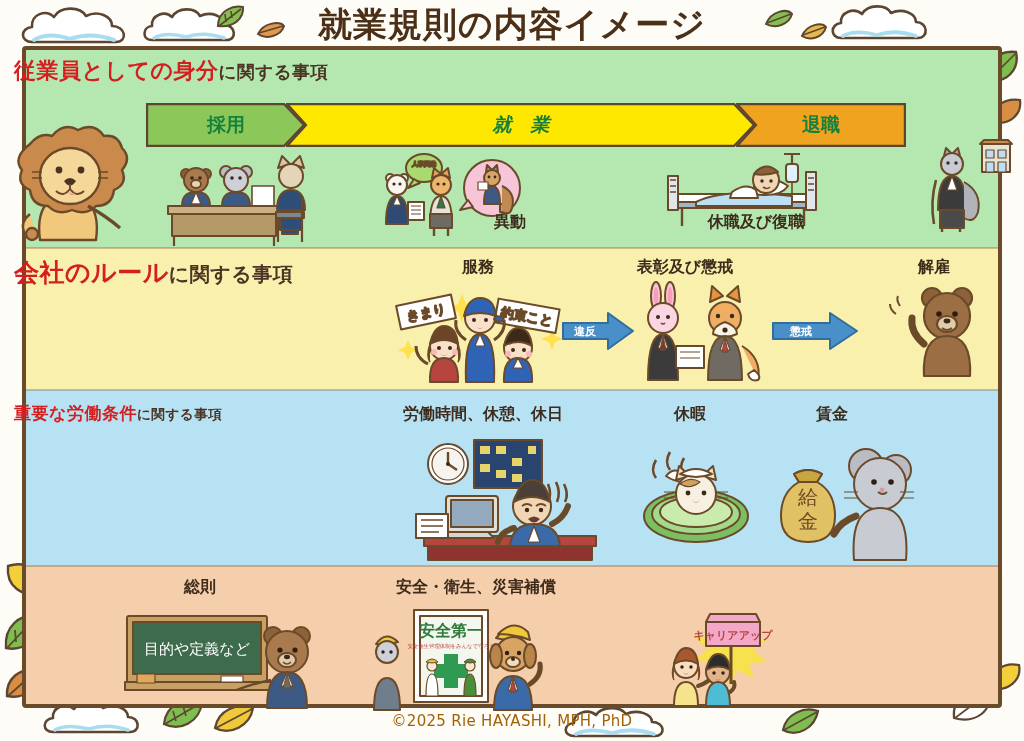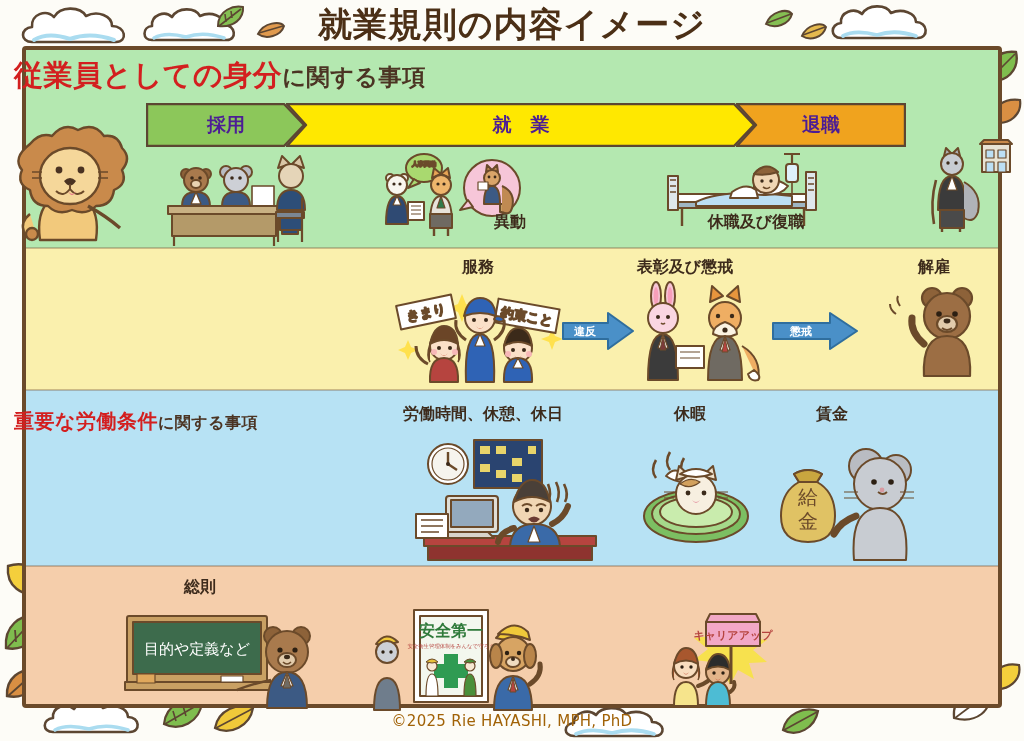--- a/index.html
+++ b/index.html
@@ -33,21 +33,21 @@
   .row-heading{
     position:absolute;font-weight:bold;white-space:nowrap;
     letter-spacing:.5px;
   }
   .row-heading .hl{color:#d31f1f;}
   .row-heading .rest{color:#4b3423;font-size:.80em;}
 
   
   .timeline{position:absolute;left:146px;top:103px;width:760px;height:44px;}
   .seg{position:absolute;top:0;height:44px;display:flex;align-items:center;justify-content:center;
-       color:#4c1d95;font-weight:bold;font-size:19px;box-sizing:border-box;}
+       color:#15803d;font-weight:bold;font-size:19px;box-sizing:border-box;}
   .seg span{position:relative;z-index:2;}
   .seg .shape{position:absolute;inset:0;}
 
   
   .cap{
     position:absolute;color:#3d2b1c;font-weight:bold;white-space:nowrap;
     font-size:16px;text-align:center;transform:translateX(-50%);
   }
 
   
@@ -205,34 +205,34 @@
     <div class="band yellow" style="top:198px;height:142px;"></div>
 
     <div class="band blue" style="top:340px;height:176px;"></div>
 
     <div class="band peach" style="top:516px;height:146px;"></div>
     <div class="band-sep" style="top:197px;"></div>
     <div class="band-sep" style="top:339px;"></div>
     <div class="band-sep" style="top:515px;"></div>
   </div>
 
-  <div class="row-heading" style="left:14px;top:56px;font-size:29px;">
+  <div class="row-heading" style="left:14px;top:56px;font-size:22px;">
     <span class="hl">従業員としての身分</span><span class="rest">に関する事項</span>
   </div>
 
   <div class="timeline">
 
     <div class="seg" style="left:0;width:160px;">
       <svg class="shape" viewBox="0 0 160 44" preserveAspectRatio="none">
         <path d="M1 1 H138 L158 22 L138 43 H1 Z" fill="#8cc75a" stroke="#5c4632" stroke-width="2.4" stroke-linejoin="round"></path>
       </svg>
       <span>採用</span>
     </div>
 
-    <div class="seg" style="left:140px;width:470px;">
+    <div class="seg" style="left:140px;width:470px;font-style:italic;">
       <svg class="shape" viewBox="0 0 470 44" preserveAspectRatio="none">
         <path d="M1 1 H448 L468 22 L448 43 H1 L20 22 Z" fill="#ffe800" stroke="#5c4632" stroke-width="2.4" stroke-linejoin="round"></path>
       </svg>
       <span>就　業</span>
     </div>
 
     <div class="seg" style="left:590px;width:170px;">
       <svg class="shape" viewBox="0 0 170 44" preserveAspectRatio="none">
         <path d="M1 1 H169 V43 H1 L20 22 Z" fill="#f0a31e" stroke="#5c4632" stroke-width="2.4" stroke-linejoin="round"></path>
       </svg>
@@ -396,20 +396,23 @@
         <path d="M8 70 q0 -34 14 -34 q14 0 14 34 Z" fill="#3b3b3b"></path>
         <path d="M22 36 l-5 14 h10 Z" fill="#ffffff" stroke-width="1.2"></path>
         <path d="M34 42 q18 10 14 30 q-4 12 -14 6" fill="#b0b3b8"></path>
         <path d="M10 70 h24 v18 h-24 Z" fill="#4a4a4a"></path>
         <path d="M12 88 v4 M30 88 v4" stroke-width="2.4" fill="none"></path>
         <path d="M6 40 q-6 22 -2 44" fill="none" stroke-width="2.6"></path>
       </g>
     </svg>
   </div>
 
+  <div class="row-heading" style="left:14px;top:256px;font-size:25px;">
+    <span class="hl">会社のルール</span><span class="rest">に関する事項</span>
+  </div>
 
   <div class="cap" style="left:478px;top:257px;">服務</div>
   <div class="cap" style="left:685px;top:257px;">表彰及び懲戒</div>
   <div class="cap" style="left:934px;top:257px;">解雇</div>
 
   <div class="ill" style="left:392px;top:288px;">
     <svg width="180" height="94" viewBox="0 0 180 94">
       <g stroke="#6b4a2a" stroke-width="2" stroke-linejoin="round">
 
         <path d="M70 6 l4 10 l10 4 l-10 4 l-4 10 l-4 -10 l-10 -4 l10 -4 Z" fill="#ffe14d" stroke="none"></path>
@@ -531,21 +534,21 @@
         <ellipse cx="57" cy="42" rx="10" ry="8" fill="#e2cbab"></ellipse>
         <ellipse cx="57" cy="39" rx="3.4" ry="2.4" fill="#3b2a1a" stroke="none"></ellipse>
         <path d="M52 46 q5 4 10 0" fill="none" stroke-width="1.8"></path>
         <path d="M34 94 q-2 -40 23 -40 q25 0 23 40 Z" fill="#9c6e44"></path>
         <path d="M34 62 q-14 -12 -12 -26" fill="none" stroke-width="7" stroke-linecap="round"></path>
         <path d="M10 24 q-4 -6 -2 -10 M6 32 q-6 -4 -6 -10" fill="none" stroke-width="2"></path>
       </g>
     </svg>
   </div>
 
-  <div class="row-heading" style="left:14px;top:402px;font-size:20px;margin-top:6px;">
+  <div class="row-heading" style="left:14px;top:402px;font-size:17px;">
     <span class="hl">重要な労働条件</span><span class="rest">に関する事項</span>
   </div>
 
   <div class="cap" style="left:483px;top:404px;">労働時間、休憩、休日</div>
   <div class="cap" style="left:690px;top:404px;">休暇</div>
   <div class="cap" style="left:832px;top:404px;">賃金</div>
 
   <div class="ill" style="left:410px;top:440px;">
     <svg width="200" height="120" viewBox="0 0 200 120">
       <g stroke="#6b4a2a" stroke-width="2" stroke-linejoin="round">
@@ -640,20 +643,21 @@
 
         <path d="M16 34 q14 -8 28 0 l-5 8 q18 10 18 34 q0 26 -27 26 q-27 0 -27 -26 q0 -24 18 -34 Z" fill="#e0c264"></path>
         <path d="M16 34 q14 -8 28 0 l-5 8 h-18 Z" fill="#c9a63f"></path>
         <text x="30" y="64" font-size="20" fill="#6b4a2a" text-anchor="middle" stroke="none" font-family="'DejaVu Sans','Liberation Sans',sans-serif">給</text>
         <text x="30" y="88" font-size="20" fill="#6b4a2a" text-anchor="middle" stroke="none" font-family="'DejaVu Sans','Liberation Sans',sans-serif">金</text>
       </g>
     </svg>
   </div>
 
   <div class="cap" style="left:200px;top:577px;">総則</div>
+  <div class="cap" style="left:476px;top:577px;">安全・衛生、災害補償</div>
 
   <div class="ill" style="left:121px;top:612px;text-align:right;">
     <svg width="200" height="96" viewBox="0 0 200 96">
       <g stroke="#6b4a2a" stroke-width="2" stroke-linejoin="round">
         <rect x="6" y="4" width="140" height="68" rx="2" fill="#c9a063"></rect>
         <rect x="12" y="10" width="128" height="52" fill="#3d6b4c"></rect>
         <rect x="4" y="70" width="146" height="8" fill="#c9a063"></rect>
         <rect x="16" y="62" width="18" height="9" fill="#e0a85c" stroke-width="1.2"></rect>
         <rect x="100" y="64" width="22" height="6" fill="#ffffff" stroke-width="1.2"></rect>
         <text x="76" y="42" font-size="15" fill="#ffffff" text-anchor="middle" stroke="none" font-family="'DejaVu Sans','Liberation Sans',sans-serif">目的や定義など</text>

